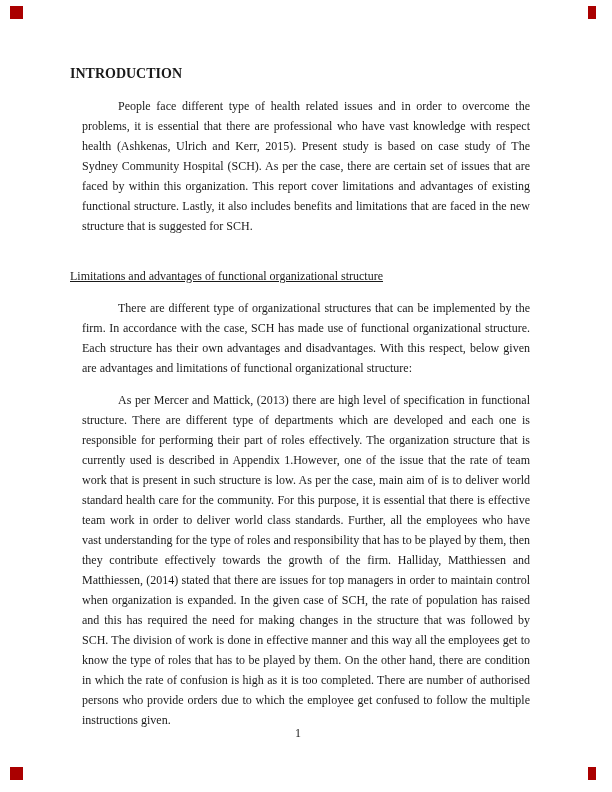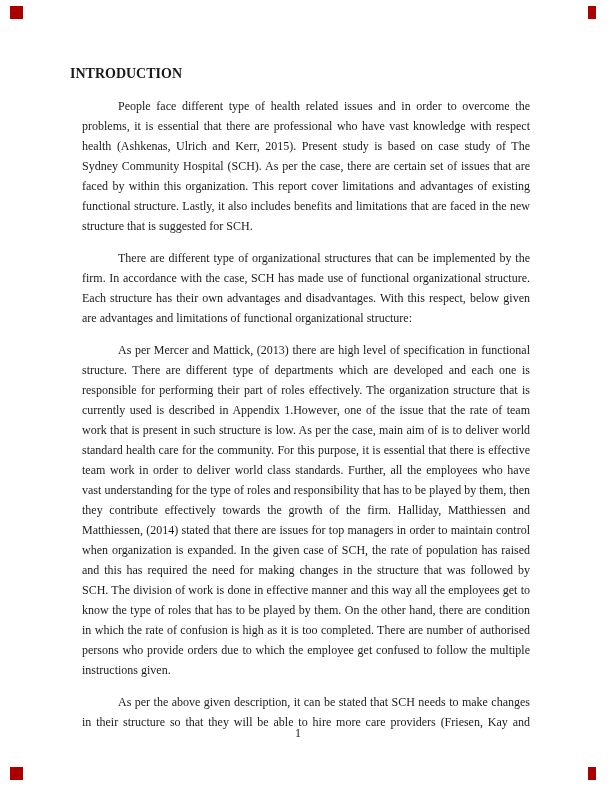--- a/index.html
+++ b/index.html
@@ -76,23 +76,23 @@
   <div class="corner-marker tl" style="background: rgb(170, 0, 0);"></div>
   <div class="corner-marker tr" style="background: rgb(170, 0, 0);"></div>
   <div class="corner-marker bl" style="background: rgb(170, 0, 0);"></div>
   <div class="corner-marker br" style="background: rgb(170, 0, 0);"></div>
 
   <div class="content">
     <h1 class="doc-title">INTRODUCTION</h1>
 
     <p class="body-para">People face different type of health related issues and in order to overcome the problems, it is essential that there are professional who have vast knowledge with respect health (Ashkenas, Ulrich and Kerr, 2015). Present study is based on case study of The Sydney Community Hospital (SCH). As per the case, there are certain set of issues that are faced by within this organization. This report cover limitations and advantages of existing functional structure. Lastly, it also includes benefits and limitations that are faced in the new structure that is suggested for SCH.</p>
 
+    <h2 class="section-heading">Limitations and advantages of functional organizational structure</h2>
 
     <p class="body-para">There are different type of organizational structures that can be implemented by the firm. In accordance with the case, SCH has made use of functional organizational structure. Each structure has their own advantages and disadvantages. With this respect, below given are advantages and limitations of functional organizational structure:</p>
 
     <p class="body-para">As per Mercer and Mattick, (2013) there are high level of specification in functional structure. There are different type of departments which are developed and each one is responsible for performing their part of roles effectively. The organization structure that is currently used is described in Appendix 1.However, one of the issue that the rate of team work that is present in such structure is low. As per the case, main aim of is to deliver world standard health care for the community. For this purpose, it is essential that there is effective team work in order to deliver world class standards. Further, all the employees who have vast understanding for the type of roles and responsibility that has to be played by them, then they contribute effectively towards the growth of the firm. Halliday, Matthiessen and Matthiessen, (2014) stated that there are issues for top managers in order to maintain control when organization is expanded. In the given case of SCH, the rate of population has raised and this has required the need for making changes in the structure that was followed by SCH. The division of work is done in effective manner and this way all the employees get to know the type of roles that has to be played by them. On the other hand, there are condition in which the rate of confusion is high as it is too completed. There are number of authorised persons who provide orders due to which the employee get confused to follow the multiple instructions given.</p>
 
-    <p class="body-para continues">As per the above given description, it can be stated that SCH needs to make changes in their structure so that they will be able to hire more care providers (Friesen, Kay and</p>
   </div>
 
   <div class="page-number">1</div>
 
 </div>
 
 </body></html>

